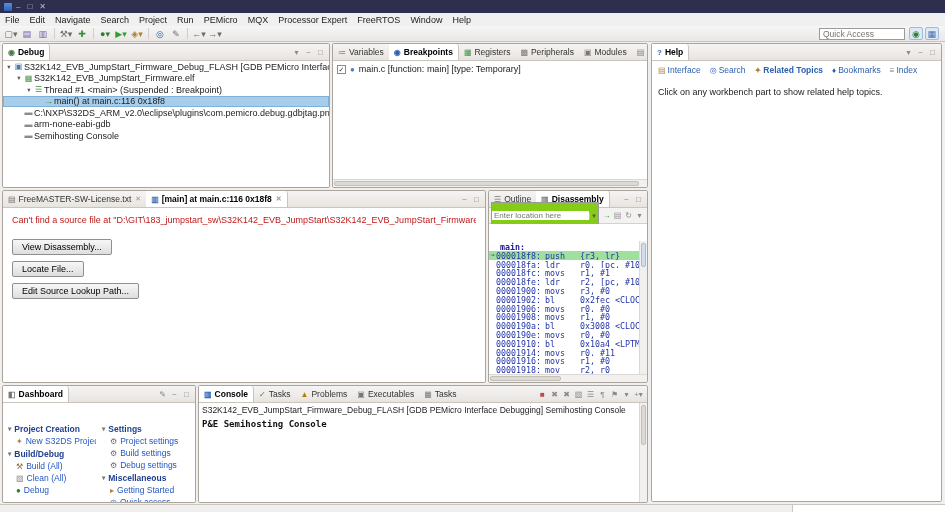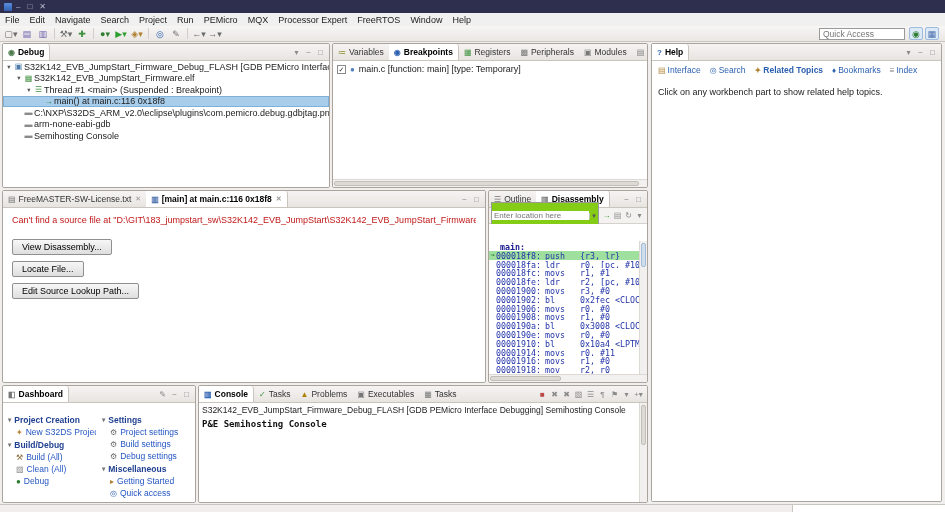--- a/index.html
+++ b/index.html
@@ -76,21 +76,21 @@
   .asm-marker{width:7px;flex-shrink:0;font-size:7px;color:#16691a;text-align:center;}
   .asm-addr{flex-shrink:0;margin-right:4px;}
   .asm-line.label .asm-code{font-weight:bold;color:#1a1a8c;}
   .asm-line.current{background:#9fe09f;}
   .asm-line.current .asm-marker::before{content:"→";}
   .vscroll{position:absolute;top:17px;bottom:8px;right:0;width:8px;background:#f1f0ee;border-left:1px solid #dcd9d5;}
   .vthumb{position:absolute;left:1px;right:1px;top:2px;height:24px;background:#cfdded;border:1px solid #a4bcd6;border-radius:2px;}
   .vscroll.plain .vthumb{background:#dddad6;border-color:#c2beb8;height:40px;}
 
   
-  .dash-body{display:flex;gap:6px;padding:9px 5px;}
+  .dash-body{display:flex;gap:6px;padding:18px 5px;}
   .dash-col{flex:1;min-width:0;}
   .dash-sec-title{display:flex;gap:3px;align-items:center;color:#1f3f8f;font-weight:bold;font-size:8.5px;margin:3px 0 2px;white-space:nowrap;}
   .dash-arrow{font-size:6.5px;color:#777;}
   .dash-link{display:flex;gap:3px;align-items:center;font-size:8.5px;color:#2456c4;margin:2px 0 2px 8px;white-space:nowrap;overflow:hidden;cursor:default;}
   .dglyph{font-size:8px;flex-shrink:0;}
 
   
   .console-title{font-size:8.5px;color:#222;padding:2px 3px;white-space:nowrap;overflow:hidden;}
   .console-text{font-family:"DejaVu Sans Mono",monospace;font-size:9px;font-weight:bold;color:#111;padding:2px 3px;}
 

